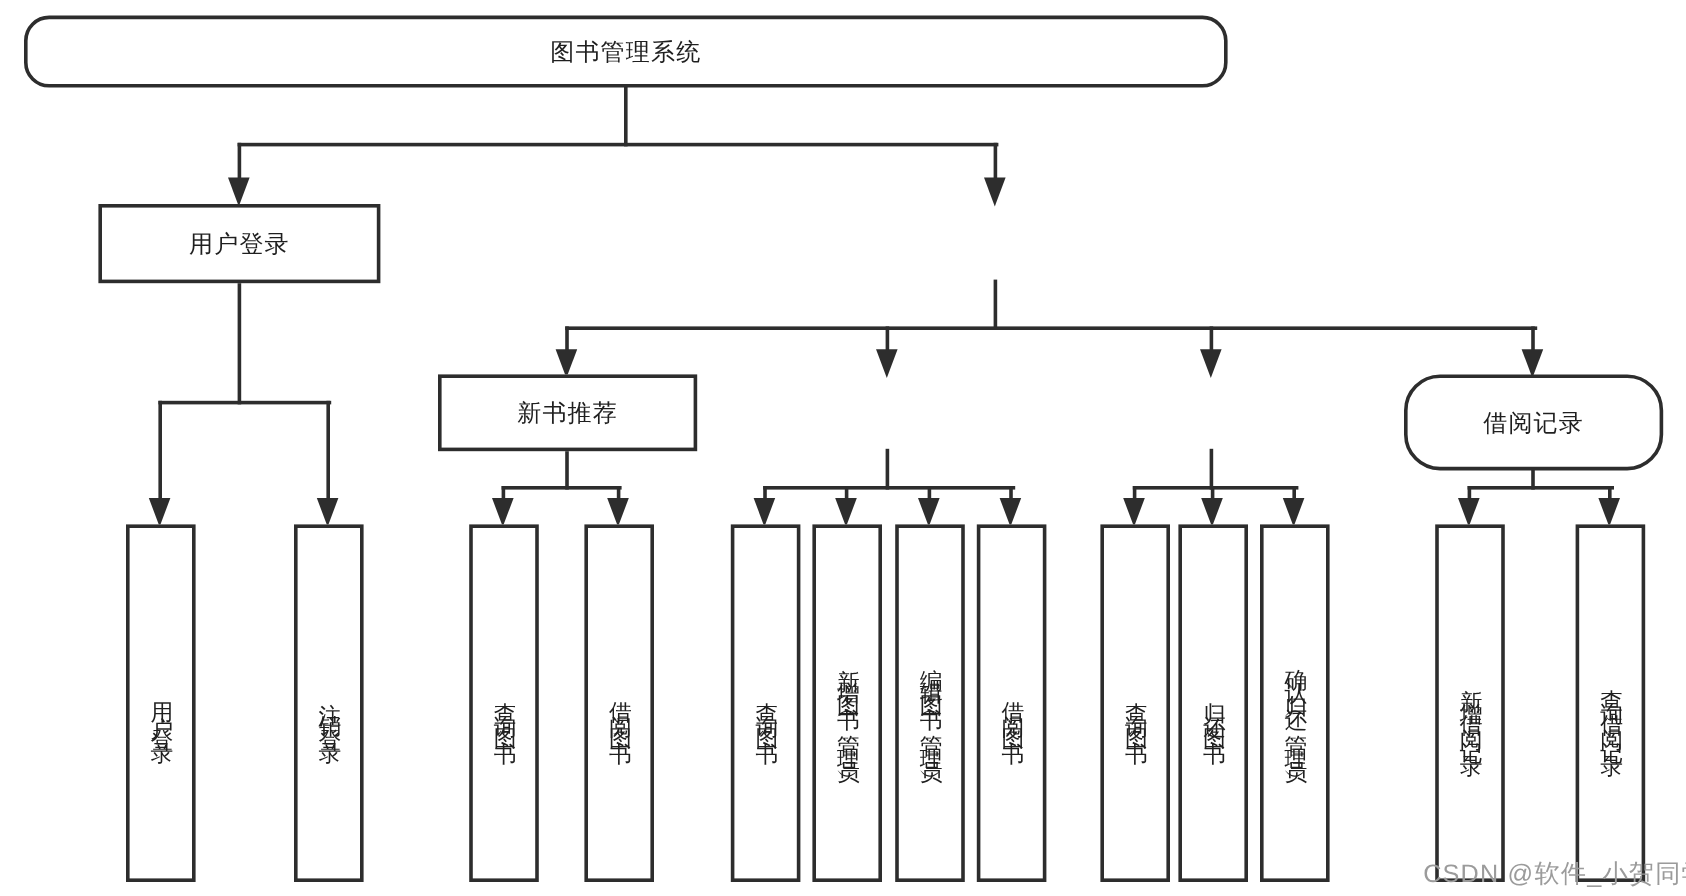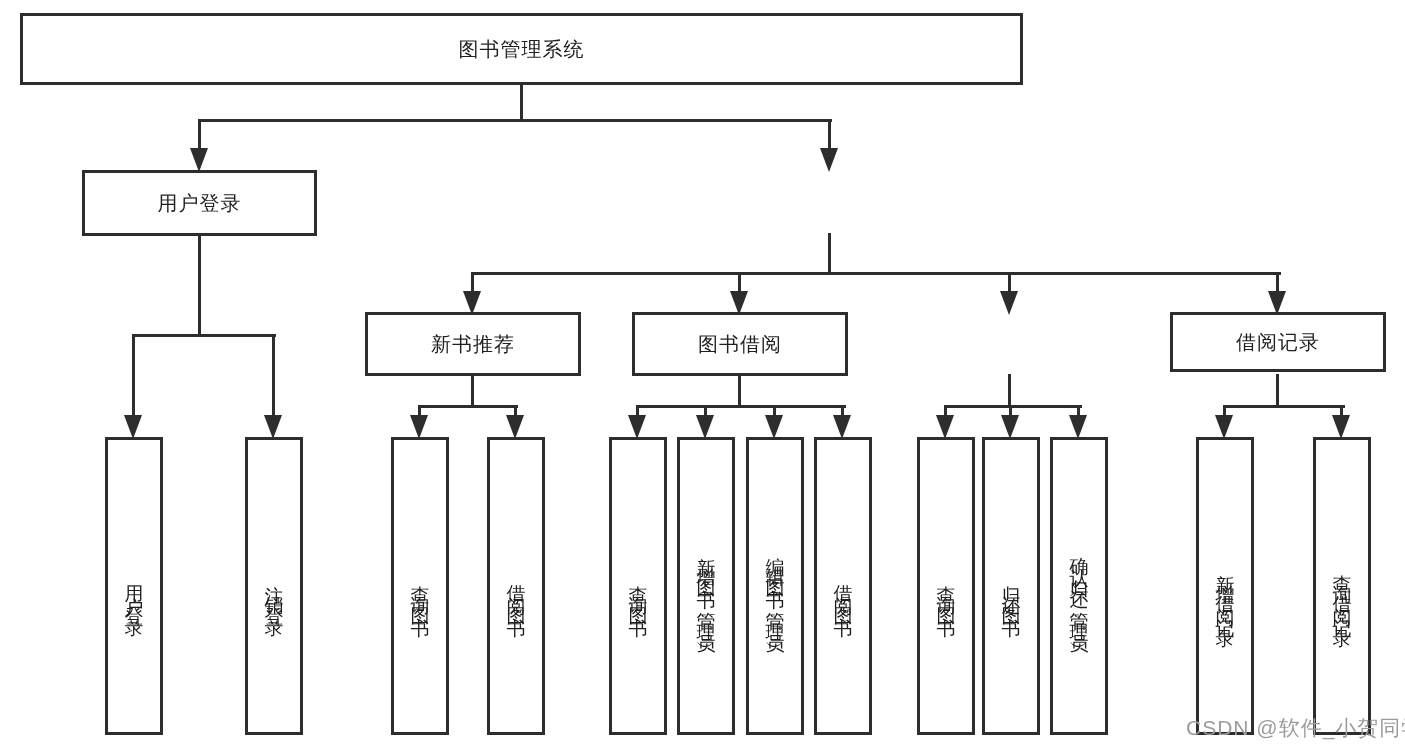--- a/index.html
+++ b/index.html
@@ -68,35 +68,32 @@
     letter-spacing: 1px;
     z-index: 5;
     white-space: nowrap;
   }
 </style>
 </head>
 <body>
 
 <div id="stage">
 
-  <div class="node" style="left:20px; top:13px; width:1003px; height:72px;">
+  <div class="node" style="left:20px; top:13px; width:1003px; height:60px;border-radius:21px;">
     <span>图书管理系统</span>
   </div>
 
   <div class="node" style="left:82px; top:170px; width:235px; height:66px;">
     <span>用户登录</span>
   </div>
 
   <div class="node" style="left:365px; top:312px; width:216px; height:64px;">
     <span>新书推荐</span>
   </div>
-  <div class="node" style="left:632px; top:312px; width:216px; height:64px;">
-    <span>图书借阅</span>
-  </div>
-  <div class="node" style="left:1170px; top:312px; width:216px; height:60px;">
+  <div class="node" style="left:1170px; top:312px; width:216px; height:80px;border-radius:30px;">
     <span>借阅记录</span>
   </div>
 
   <div class="leaf" style="left:105px; top:437px;">
     <span>用户登录</span>
   </div>
   <div class="leaf" style="left:245px; top:437px;">
     <span>注销登录</span>
   </div>
   <div class="leaf" style="left:391px; top:437px;">

